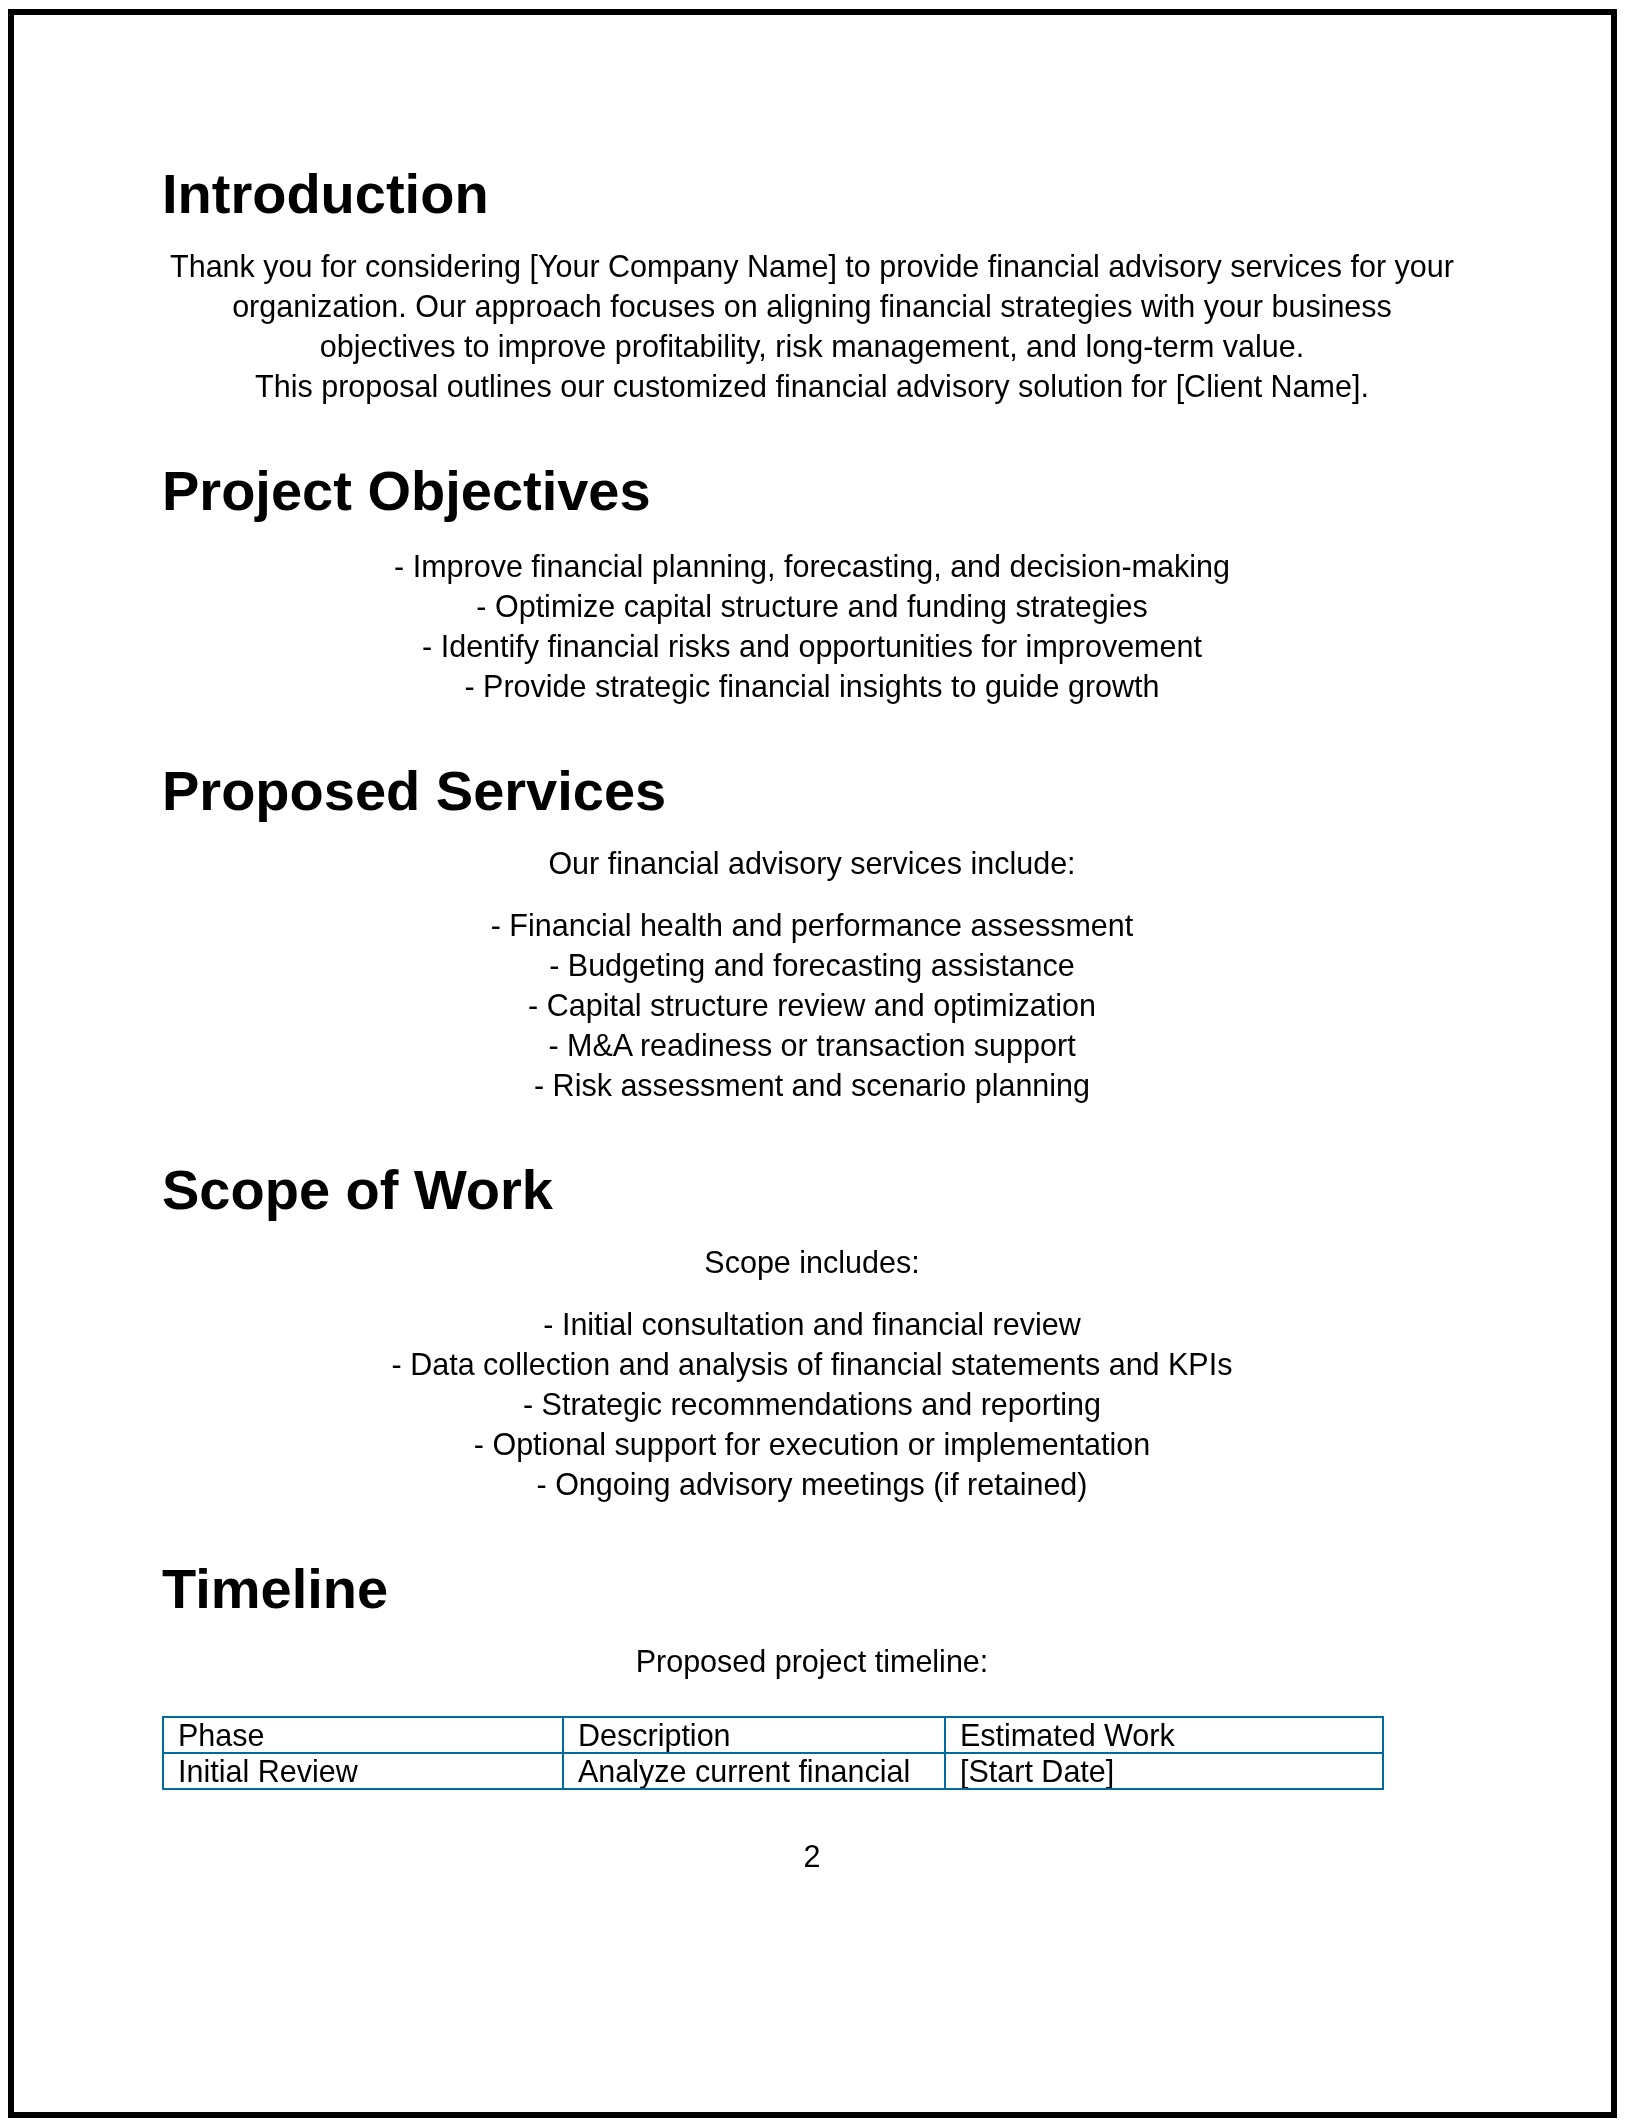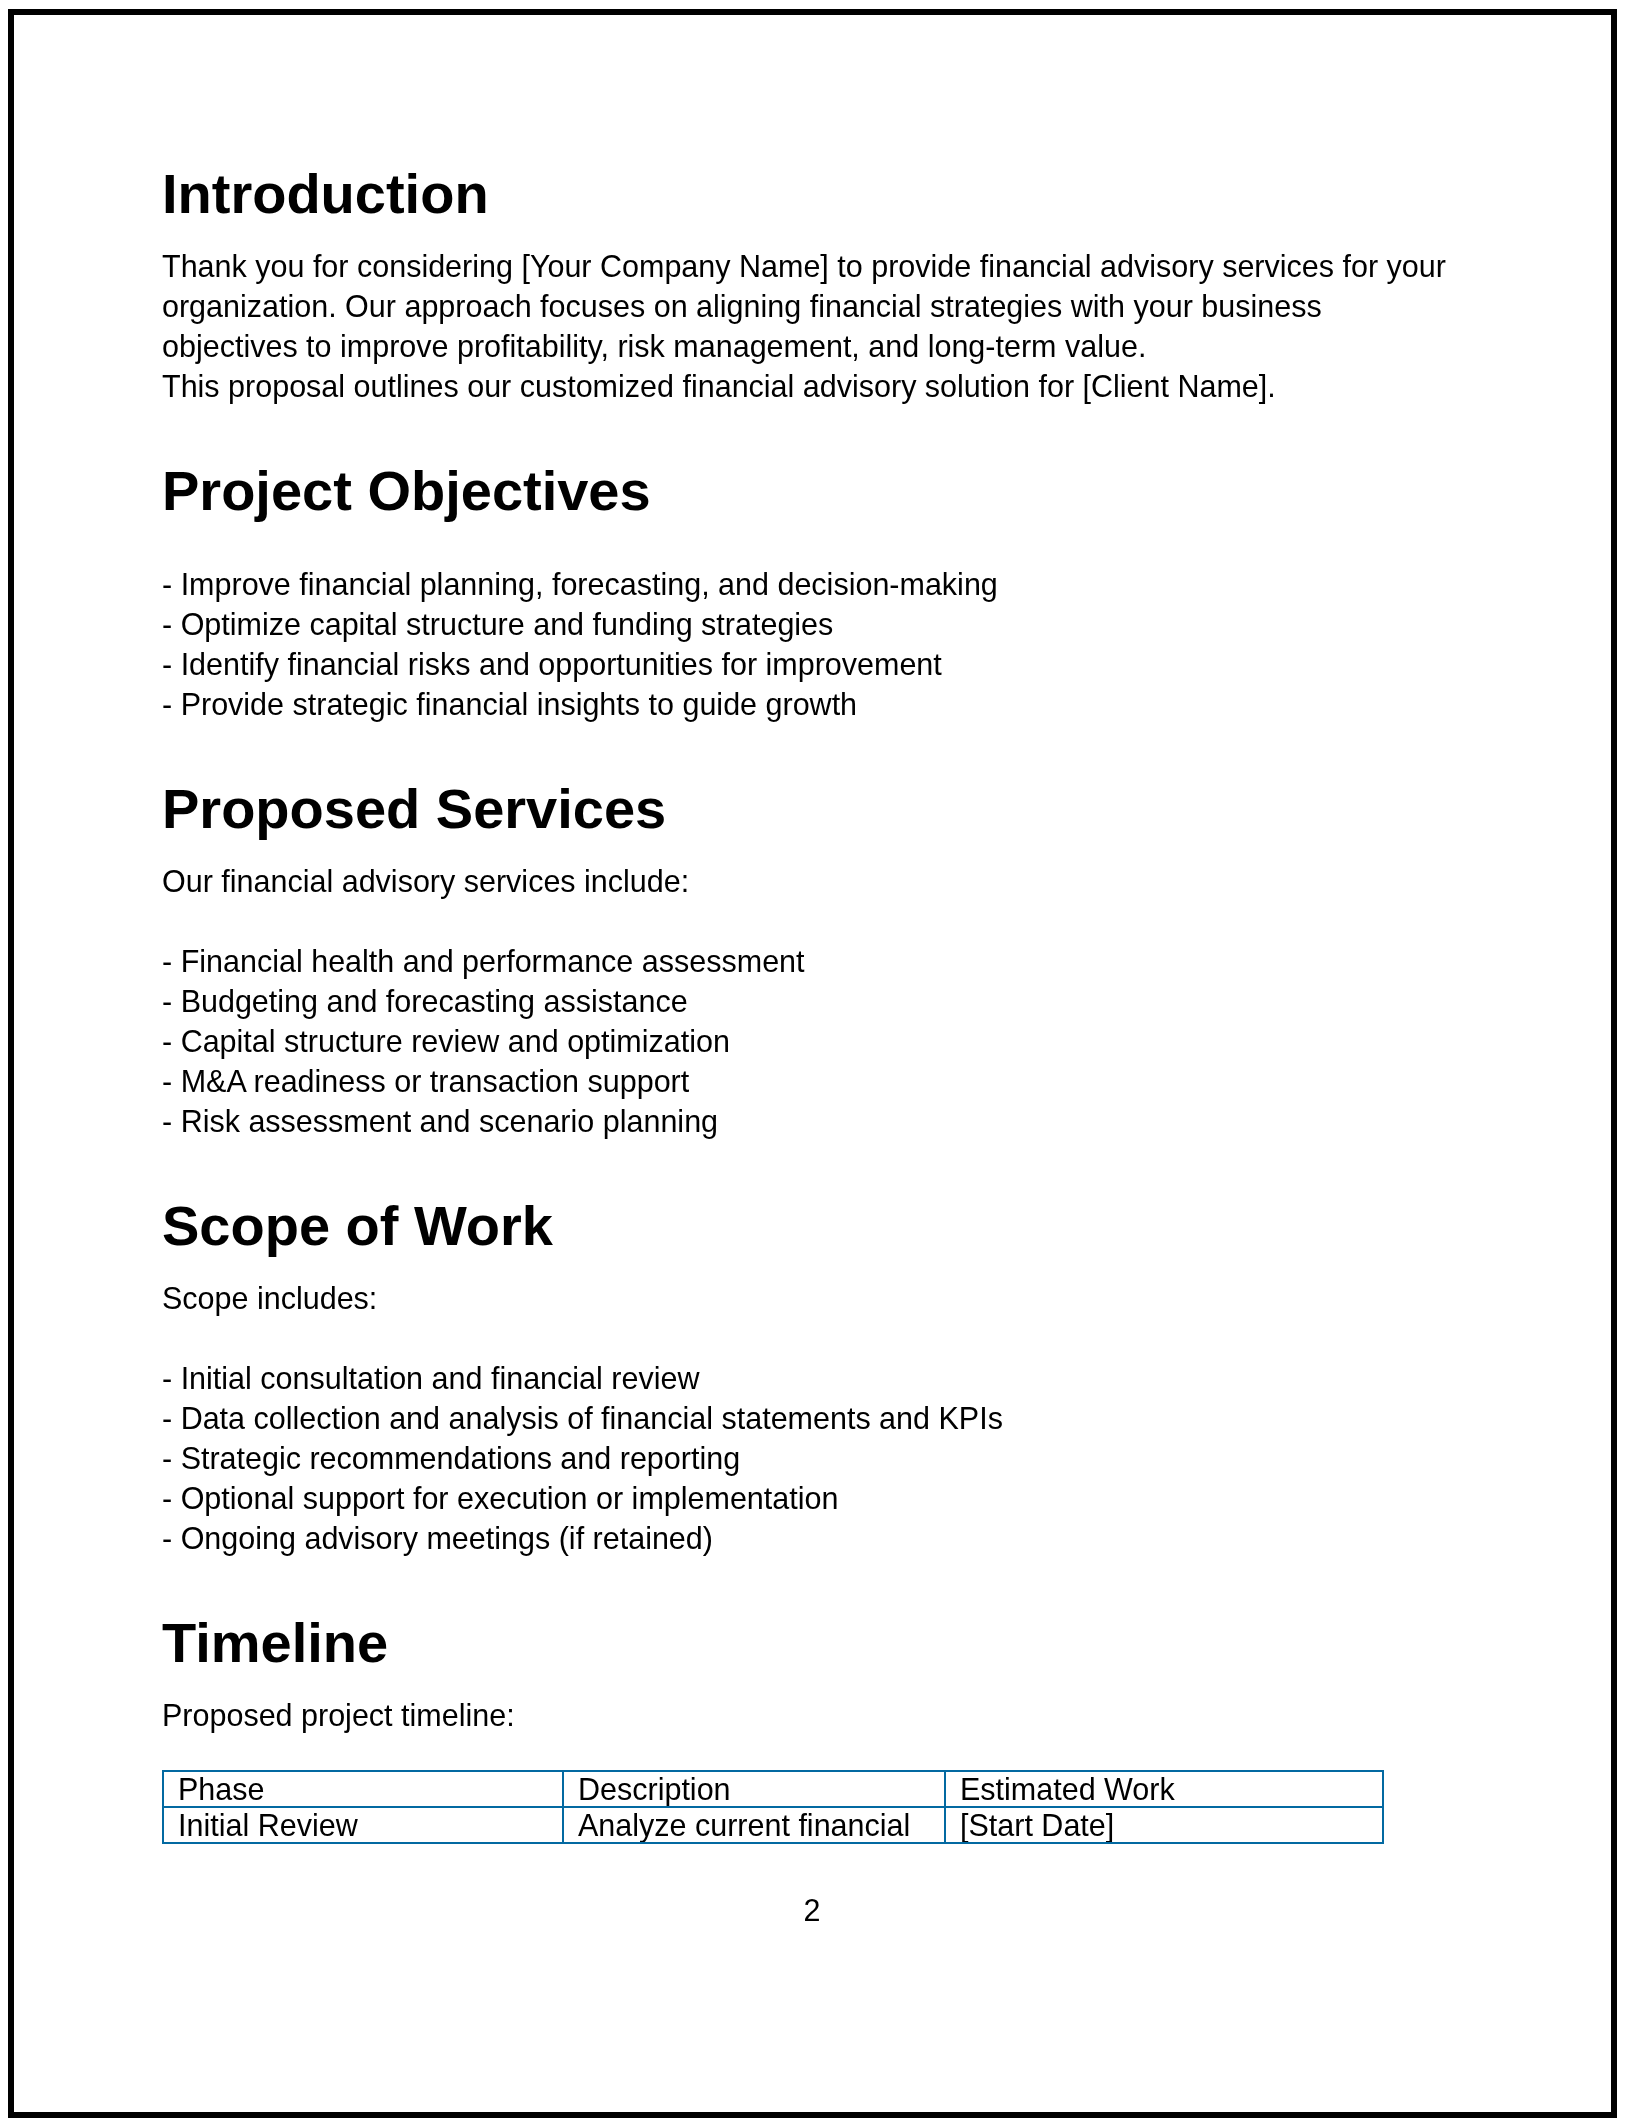--- a/index.html
+++ b/index.html
@@ -37,23 +37,24 @@
     margin: 51px 0 19px 0;
     letter-spacing: 0;
   }
   h1.doc-h1.first {
     margin-top: 0;
   }
   p.body-text {
     font-size: 30.5px;
     line-height: 40px;
     margin: 0;
+    text-align: center;
   }
   .gap {
-    margin-top: 40px;
+    margin-top: 22px;
   }
   .list p.body-text {
     margin: 0;
   }
   table.timeline {
     border-collapse: collapse;
     table-layout: fixed;
     width: 1220px;
     margin-top: 35px;
   }

